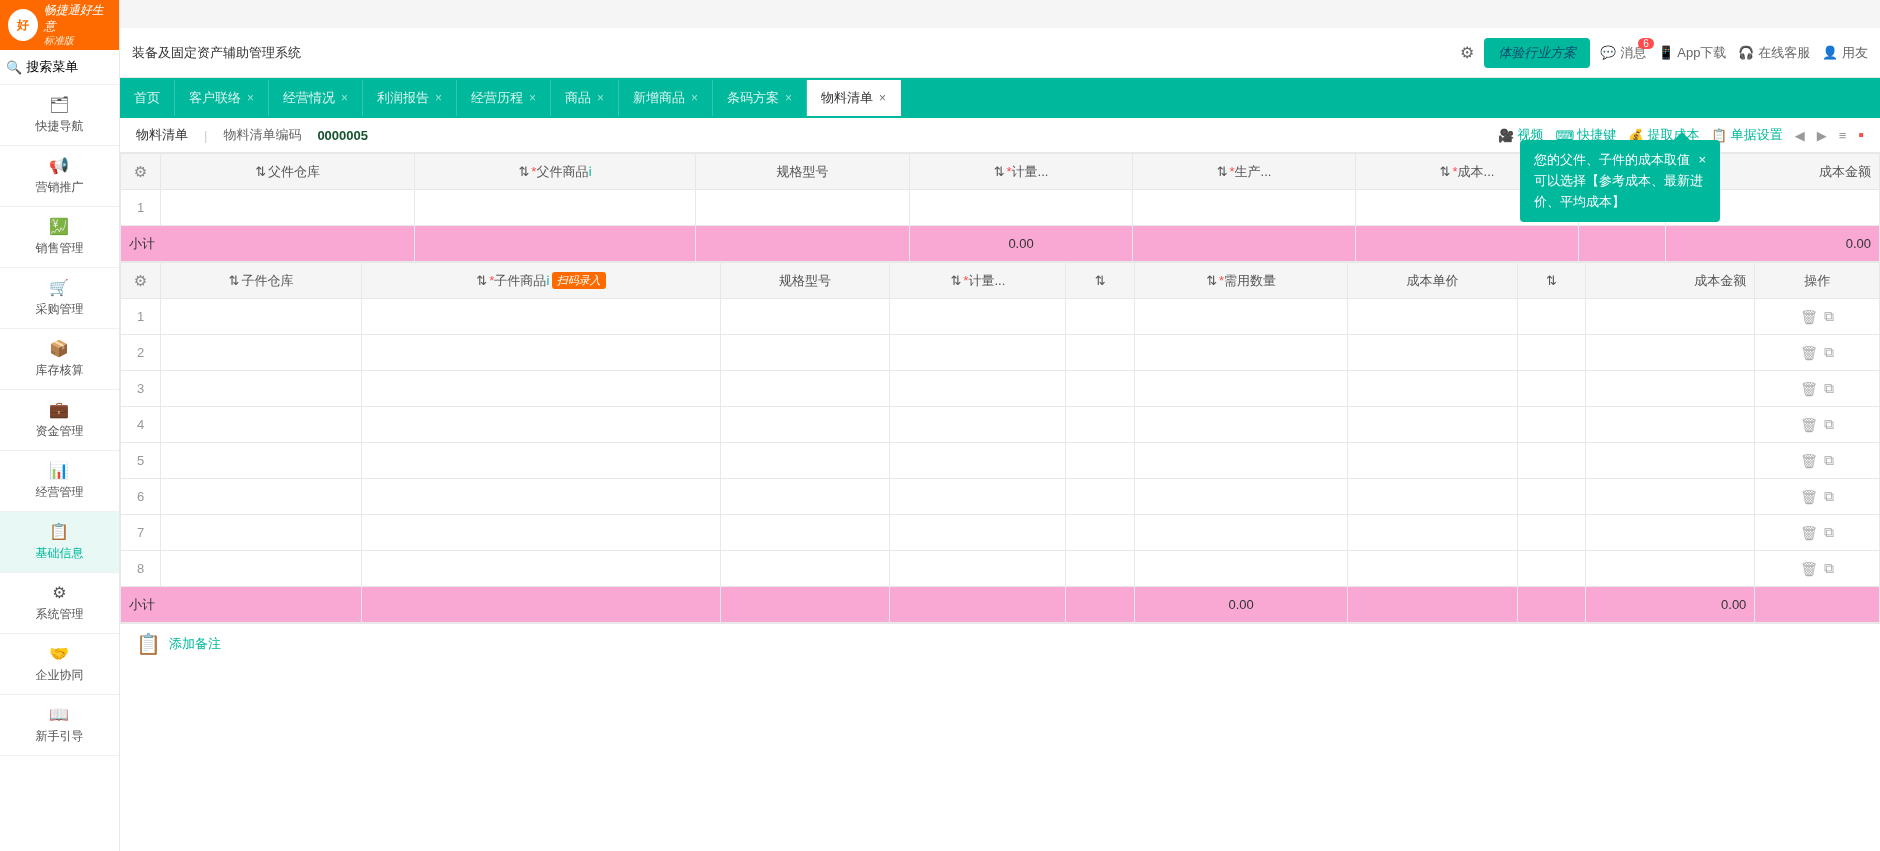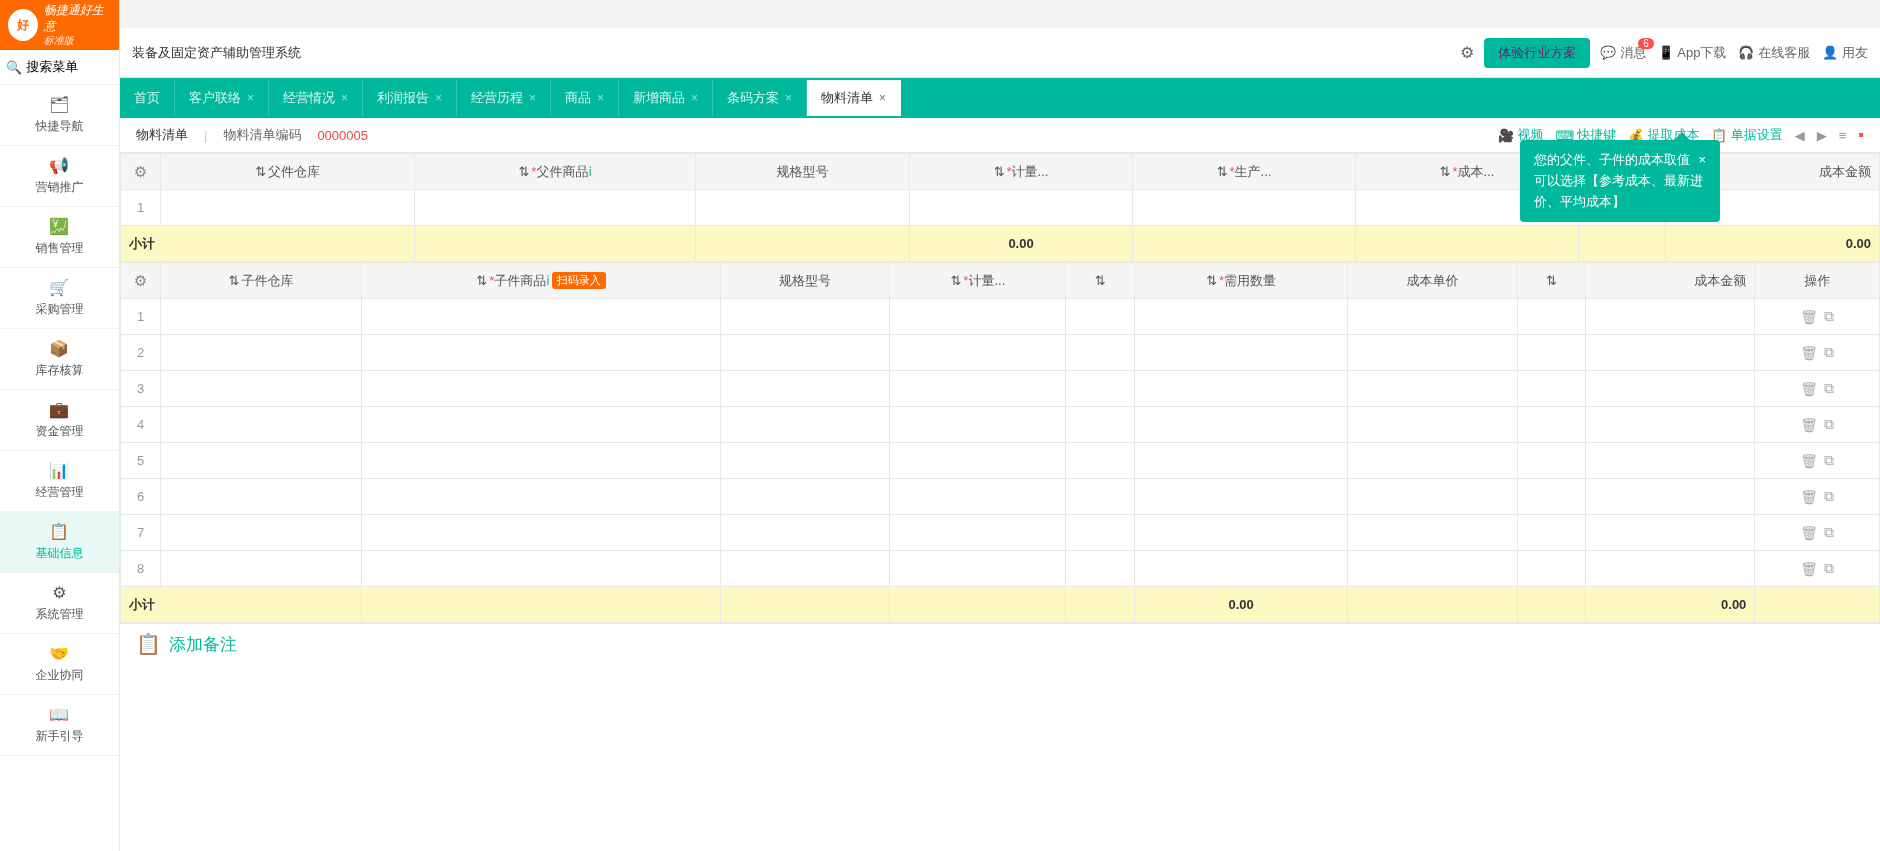--- a/index.html
+++ b/index.html
@@ -74,26 +74,27 @@
       display: flex;
       align-items: center;
       padding: 0 12px;
       border-bottom: 1px solid #e8e8e8;
       gap: 10px;
     }
     .system-title { font-size: 13px; color: #333; flex: 1; }
     .top-bar-actions { display: flex; align-items: center; gap: 12px; color: #666; font-size: 13px; }
     .trial-btn {
       background: #00b89c;
-      color: #701a75;
+      color: #0c4a6e;
       border: none;
       border-radius: 4px;
       padding: 6px 14px;
       cursor: pointer;
       font-size: 13px;
+      font-style: italic;
     }
     .settings-icon { color: #666; font-size: 16px; cursor: pointer; }
     .notification-wrap { position: relative; cursor: pointer; }
     .notification-badge {
       position: absolute;
       top: -6px;
       right: -8px;
       background: #ff4d4f;
       color: #fff;
       border-radius: 10px;
@@ -187,33 +188,34 @@
       text-align: center;
     }
     .data-table td {
       border: 1px solid #e8e8e8;
       padding: 6px 8px;
       color: #333;
       text-align: center;
       height: 36px;
     }
     .data-table .subtotal-row td {
-      background: #fef9c3;
-      font-weight: 700;
+      background: #f9a8d4;
+      font-weight: 400;
     }
     .data-table .row-num { color: #999; }
     .required-mark { color: #ff4d4f; }
     .col-header-inner { display: flex; align-items: center; justify-content: center; gap: 2px; }
 
     .scan-badge {
       background: #ff6a00;
       color: #fff;
       border-radius: 3px;
       padding: 1px 5px;
       font-size: 11px;
+      font-style: italic;
     }
 
     .action-icons { display: flex; gap: 6px; justify-content: center; align-items: center; }
     .action-icon { color: #aaa; cursor: pointer; font-size: 14px; }
 
     
     .tooltip-box {
       position: absolute;
       background: #00b89c;
       color: #fff;
@@ -381,21 +383,21 @@
       </div>
     </div>
 
   <div class="content-area">
     <div class="page-content">
 
       <div class="sub-header">
         <span class="breadcrumb-item active">物料清单</span>
         <span style="color:#ccc">|</span>
         <span style="color:#666">物料清单编码</span>
-        <span style="color:#ef4444;font-weight:400">0000005</span>
+        <span style="color:#14532d;font-weight:700">0000005</span>
         <div class="sub-header-actions">
           <span class="sub-header-action">
             <span>🎥</span>
             <span>视频</span>
           </span>
           <span class="sub-header-action">
             <span>⌨</span>
             <span>快捷键</span>
           </span>
           <span class="sub-header-action">
@@ -704,18 +706,18 @@
   <td></td>
   <td style="text-align:right">0.00</td>
   <td></td>
 </tr>
             </tbody>
         </table>
       </div>
 
       <div class="bottom-bar">
         <span class="bottom-bar-icon">📋</span>
-        <span style="color:#00b89c;cursor:pointer;font-size:17px">添加备注</span>
+        <span style="color:#00b89c;cursor:pointer;font-size:13px">添加备注</span>
       </div>
 
     </div>
   </div>
 </div>
 
 </body></html>

